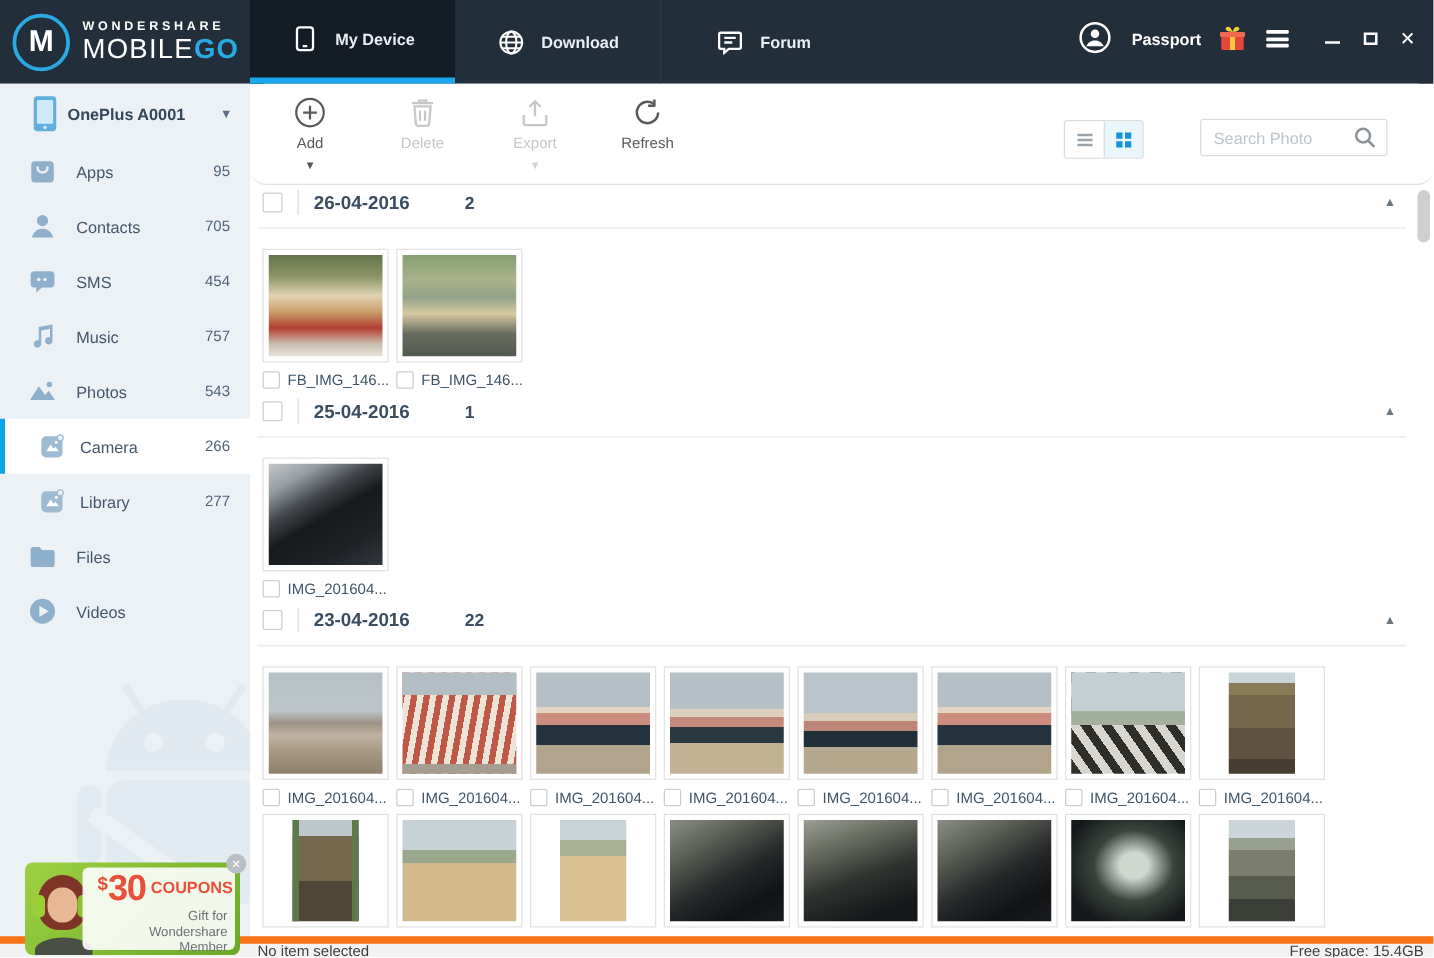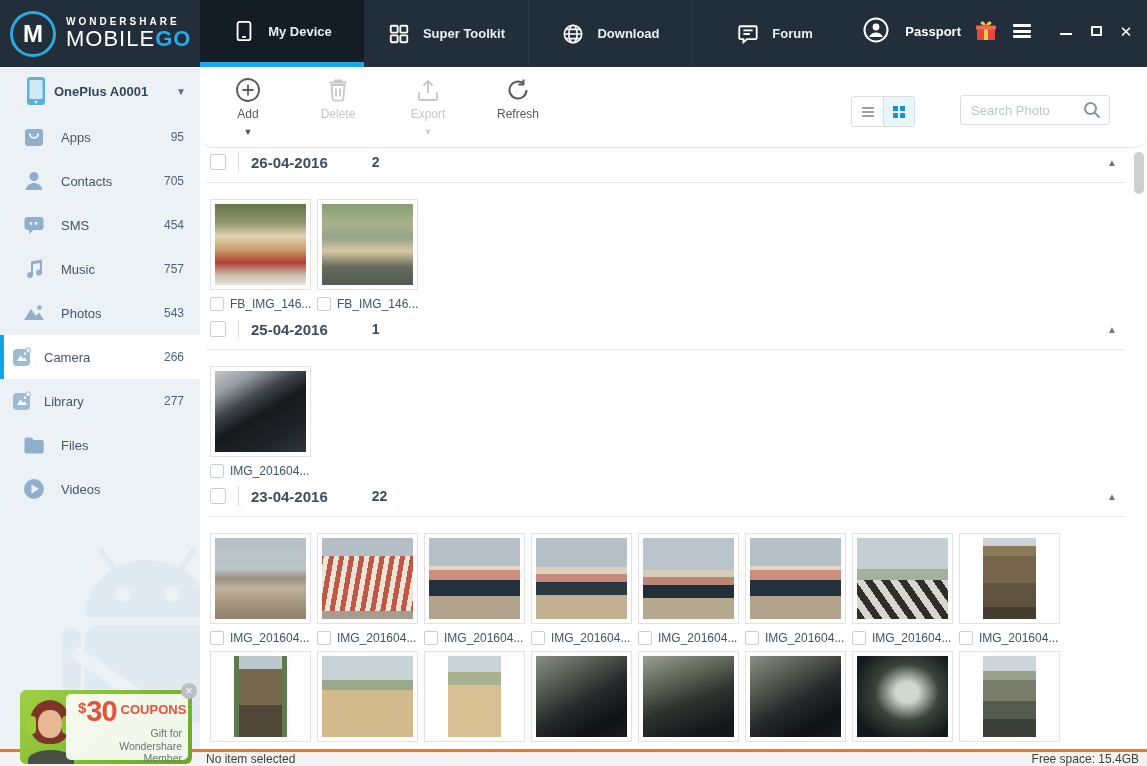--- a/index.html
+++ b/index.html
@@ -40,21 +40,21 @@
   #sidebar { position:absolute; left:0; top:67px; width:200px; height:699px; background:#ecf1f5; overflow:hidden; }
   #device-row { display:flex; align-items:center; height:48px; padding:0 14px 0 26px; cursor:pointer; }
   #device-row .dicon { width:20px; height:30px; flex:none; }
   #device-row .dname { margin-left:8px; font-size:13px; font-weight:bold; color:#33475b; flex:1; }
   #device-row .dcaret { color:#5f7184; font-size:10px; }
   .side-item { position:relative; display:flex; align-items:center; height:44px; padding:0 16px 0 22px; cursor:pointer; }
   .side-item .sicon { width:24px; height:24px; flex:none; display:flex; align-items:center; justify-content:center; }
   .side-item .sicon svg { width:24px; height:24px; }
   .side-item .slabel { margin-left:15px; font-size:13px; color:#44566a; flex:1; }
   .side-item .scount { font-size:12px; color:#50617a; }
-  .side-item.sub { padding-left:12px; }
+  .side-item.sub { padding-left:32px; }
   .side-item.sub .sicon { width:20px; height:20px; }
   .side-item.sub .sicon svg { width:20px; height:20px; }
   .side-item.sub .slabel { margin-left:12px; }
   .side-item.active { background:#fff; }
   .side-item.active::before { content:""; position:absolute; left:0; top:0; bottom:0; width:4px; background:#0fa3e8; }
 
   #android-mark { position:absolute; left:58px; top:470px; width:190px; height:220px; opacity:.55; }
 
   
   #ad { position:absolute; left:20px; bottom:2px; width:172px; height:74px; background:linear-gradient(135deg,#9ed145 0%,#7cb82f 60%,#6aa828 100%); border-radius:6px; z-index:30; }
@@ -128,21 +128,21 @@
   .t-courtyard2{background:linear-gradient(180deg,#c9d4d8 0 20%,#a8b192 20% 36%,#d7bf92 36% 100%)}
   .t-corridor{background:linear-gradient(150deg,#8b8e85 0%,#585c52 28%,#26282a 55%,#101214 80%,#1a1d1f 100%)}
   .t-corridor2{background:radial-gradient(ellipse at 55% 45%,#cfd8cf 0 16%,#3a443c 45%,#14181a 80%)}
   .t-corridor3{background:linear-gradient(160deg,#9b9e95 0%,#6a6e62 25%,#2f332f 55%,#15181a 85%)}
   .t-entrance{background:linear-gradient(180deg,#ccd5d9 0 18%,#98a08f 18% 30%,#7b7d6d 30% 55%,#565b4e 55% 78%,#3a3e36 78% 100%)}
 
   
   #scroll-thumb { position:absolute; right:3px; top:152px; width:10px; height:42px; background:#cfcfcf; border-radius:5px; cursor:pointer; z-index:20; }
 
   
-  #statusbar { position:absolute; left:0; bottom:0; width:1147px; height:17px; background:#f3f3f3; border-top:3px solid #f97316; display:flex; align-items:center; z-index:20; font-size:12px; color:#3f3f3f; }
+  #statusbar { position:absolute; left:0; bottom:0; width:1147px; height:17px; background:#f3f3f3; border-top:6px solid #f97316; display:flex; align-items:center; z-index:20; font-size:12px; color:#3f3f3f; }
   #status-left { margin-left:206px; }
   #status-right { margin-left:auto; margin-right:8px; }
 </style>
 </head>
 <body>
 
 <div id="app">
 
   <div id="header">
     <div id="brand">
@@ -154,31 +154,20 @@
     </div>
     <div id="tabs">
         <div class="tab active">
           <span class="ticon">
             <svg viewBox="0 0 24 24">
               <rect x="5" y="2" width="14" height="20" rx="2.5" fill="none" stroke="#fff" stroke-width="2"></rect>
               <path d="M10 18.5h4" stroke="#fff" stroke-width="2"></path>
             </svg>
           </span>
           <span>My Device</span>
-        </div>
-        <div class="tab">
-          <span class="ticon">
-            <svg viewBox="0 0 24 24" fill="none" stroke="#fff" stroke-width="2">
-              <rect x="3" y="3" width="7.5" height="7.5" rx="1"></rect>
-              <rect x="13.5" y="3" width="7.5" height="7.5" rx="1"></rect>
-              <rect x="3" y="13.5" width="7.5" height="7.5" rx="1"></rect>
-              <rect x="13.5" y="13.5" width="7.5" height="7.5" rx="1"></rect>
-            </svg>
-          </span>
-          <span>Super Toolkit</span>
         </div>
         <div class="tab">
           <span class="ticon">
             <svg viewBox="0 0 24 24" fill="none" stroke="#fff" stroke-width="1.8">
               <circle cx="12" cy="12" r="9.5"></circle>
               <ellipse cx="12" cy="12" rx="4.5" ry="9.5"></ellipse>
               <path d="M2.5 12h19M4 7h16M4 17h16"></path>
             </svg>
           </span>
           <span>Download</span>

